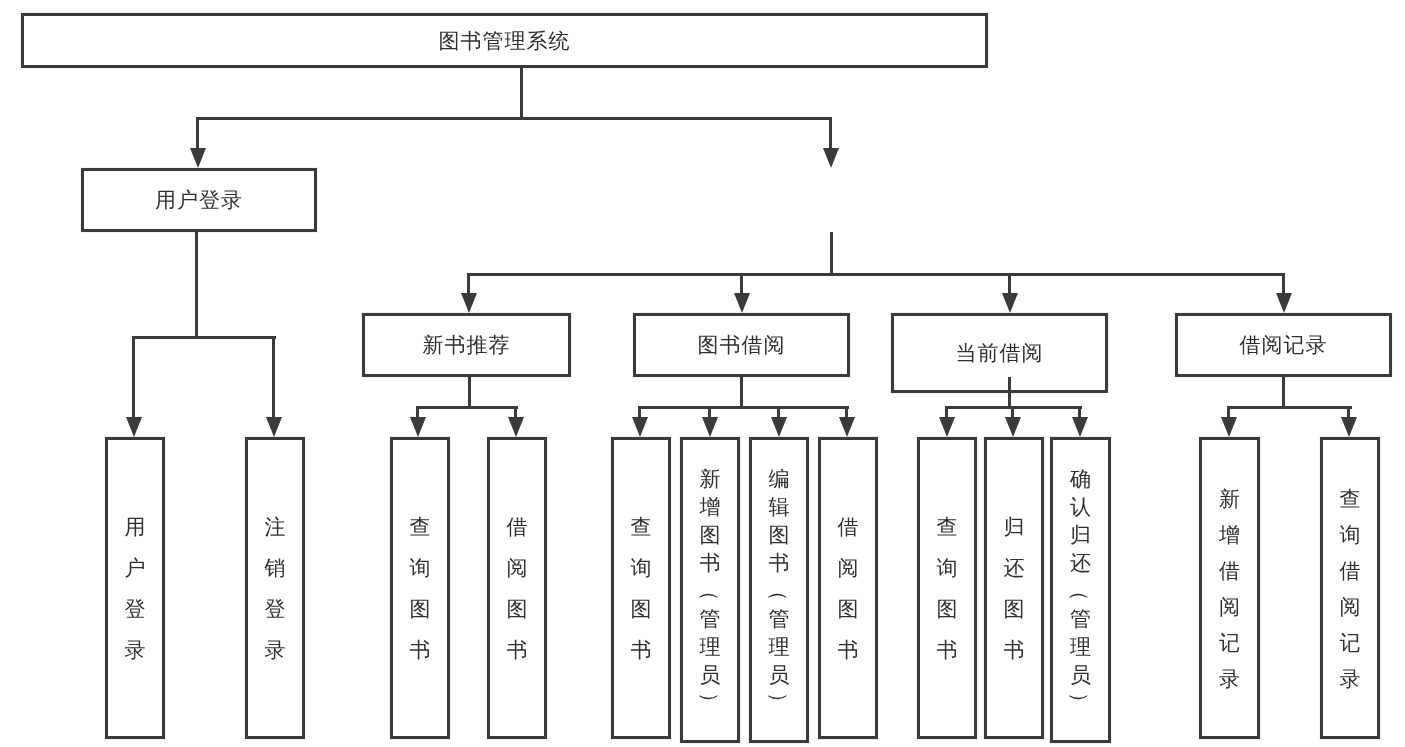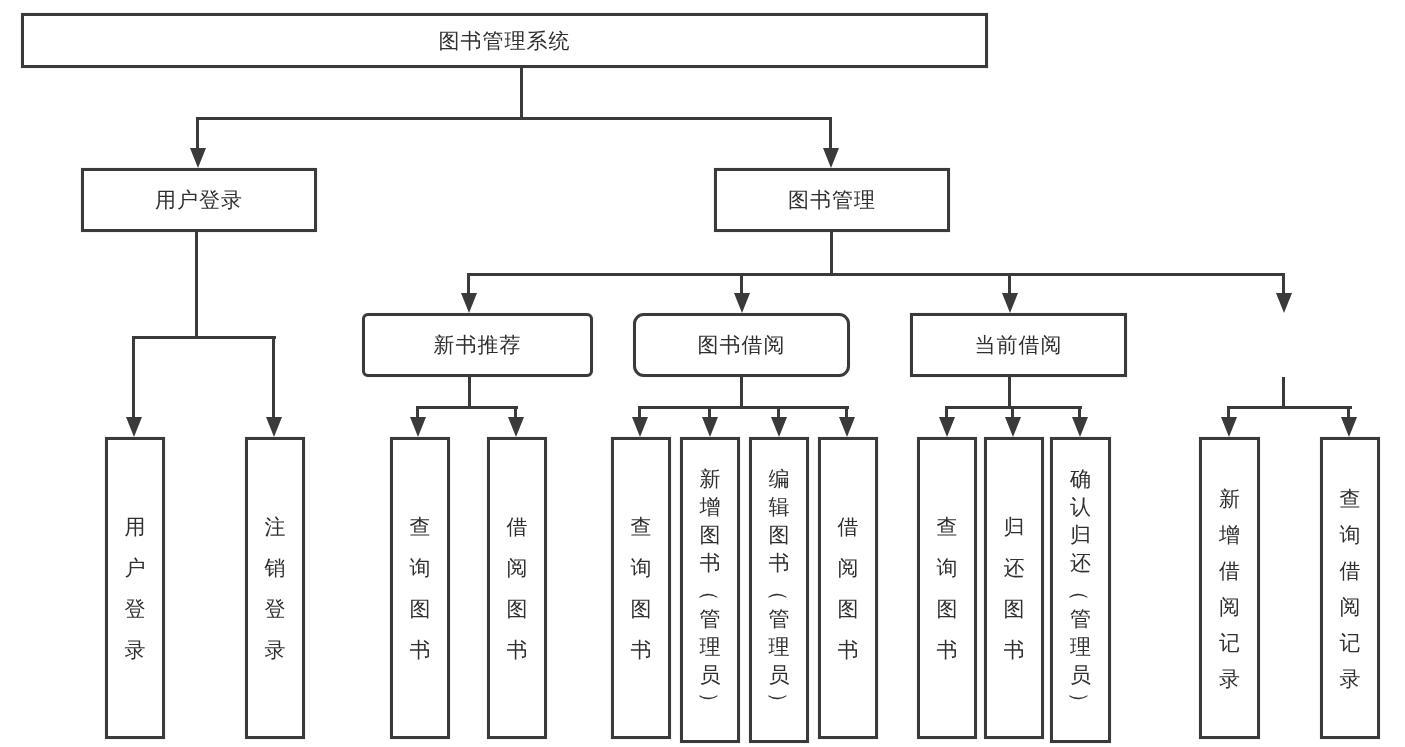--- a/index.html
+++ b/index.html
@@ -58,23 +58,23 @@
   .ahead{
     position:absolute;width:0;height:0;
     border-left:8px solid transparent;
     border-right:8px solid transparent;
     border-top:20px solid var(--line);
   }
   
   #n-root{left:21px;top:13px;width:967px;height:55px;}
   #n-user-login{left:81px;top:168px;width:236px;height:64px;}
   #n-book-mgmt{left:714px;top:168px;width:236px;height:64px;}
-  #n-new-books{left:362px;top:313px;width:231px;height:64px;border-radius:6px;}
-  #n-book-borrow{left:633px;top:313px;width:217px;height:64px;border-radius:11px;}
-  #n-current{left:910px;top:313px;width:217px;height:64px;}
+  #n-new-books{left:362px;top:313px;width:209px;height:64px;}
+  #n-book-borrow{left:633px;top:313px;width:217px;height:64px;}
+  #n-current{left:891px;top:313px;width:217px;height:80px;}
   #n-records{left:1175px;top:313px;width:217px;height:64px;}
   #l-ul-login{left:105px;}
   #l-ul-logout{left:245px;}
   #l-nb-query{left:390px;}
   #l-nb-borrow{left:487px;}
   #l-bb-query{left:611px;}
   #l-bb-add{left:680px;}
   #l-bb-edit{left:749px;}
   #l-bb-borrow{left:818px;}
   #l-cb-query{left:917px;}
@@ -101,21 +101,20 @@
   <div class="box" id="n-root">图书管理系统</div>
 
   <div class="vline" style="left:520px;top:68px;height:49px"></div>
   <div class="hline" style="left:196px;top:117px;width:636px"></div>
   <div class="vline" style="left:196px;top:117px;height:33px"></div>
   <div class="ahead" style="left:190px;top:148px"></div>
   <div class="vline" style="left:829px;top:117px;height:33px"></div>
   <div class="ahead" style="left:823px;top:148px"></div>
 
   <div class="box" id="n-user-login">用户登录</div>
-  <div class="box" id="n-book-mgmt">图书管理</div>
 
   <div class="vline" style="left:195px;top:232px;height:107px"></div>
   <div class="hline" style="left:132px;top:336px;width:144px"></div>
   <div class="vline" style="left:132px;top:336px;height:83px"></div>
   <div class="ahead" style="left:126px;top:417px"></div>
   <div class="vline" style="left:272px;top:336px;height:83px"></div>
   <div class="ahead" style="left:266px;top:417px"></div>
 
   <div class="vline" style="left:830px;top:232px;height:44px"></div>
   <div class="hline" style="left:467px;top:273px;width:818px"></div>
@@ -124,20 +123,21 @@
   <div class="vline" style="left:740px;top:273px;height:22px"></div>
   <div class="ahead" style="left:734px;top:293px"></div>
   <div class="vline" style="left:1008px;top:273px;height:22px"></div>
   <div class="ahead" style="left:1002px;top:293px"></div>
   <div class="vline" style="left:1282px;top:273px;height:22px"></div>
   <div class="ahead" style="left:1276px;top:293px"></div>
 
   <div class="box" id="n-new-books">新书推荐</div>
   <div class="box" id="n-book-borrow">图书借阅</div>
   <div class="box" id="n-current">当前借阅</div>
+  <div class="box" id="n-records">借阅记录</div>
 
   <div class="vline" style="left:468px;top:377px;height:32px"></div>
   <div class="hline" style="left:416px;top:406px;width:102px"></div>
   <div class="vline" style="left:416px;top:406px;height:13px"></div>
   <div class="ahead" style="left:410px;top:417px"></div>
   <div class="vline" style="left:514px;top:406px;height:13px"></div>
   <div class="ahead" style="left:508px;top:417px"></div>
 
   <div class="vline" style="left:740px;top:377px;height:32px"></div>
   <div class="hline" style="left:638px;top:406px;width:211px"></div>

